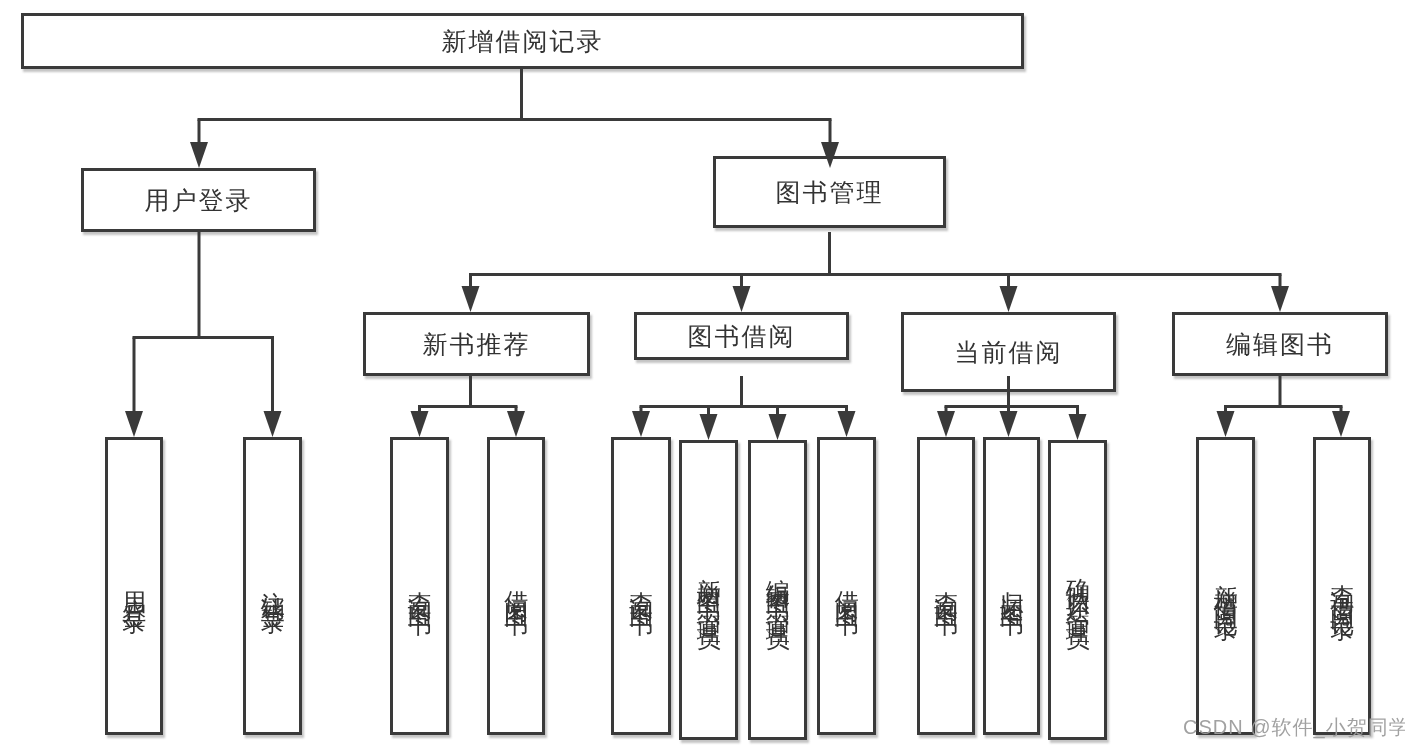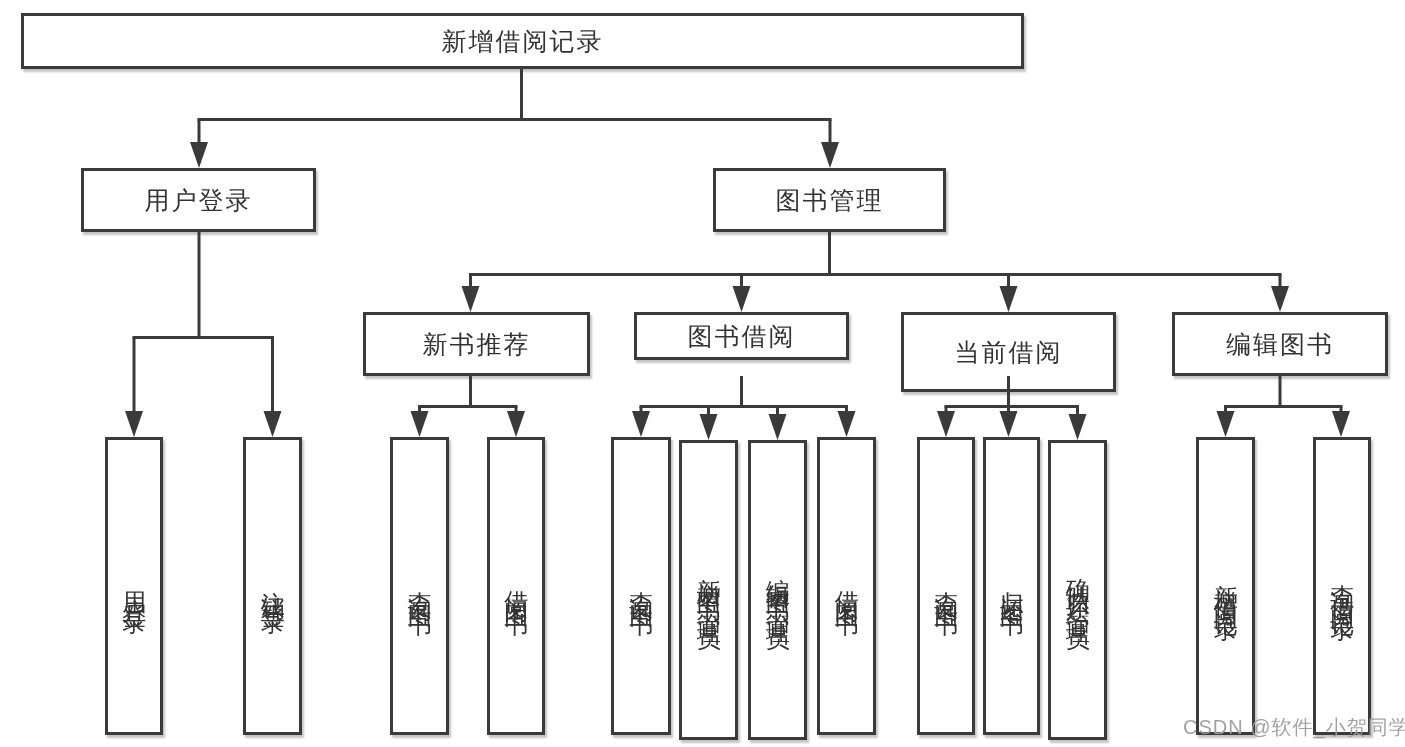--- a/index.html
+++ b/index.html
@@ -100,21 +100,21 @@
       <line x1="1225.5" y1="406.5" x2="1225.5" y2="414"></line>
       <path d="M1216.5,411 L1234.5,411 L1225.5,437 Z"></path>
       <line x1="1341" y1="406.5" x2="1341" y2="414"></line>
       <path d="M1332,411 L1350,411 L1341,437 Z"></path>
     </g>
   </svg>
 
   <div class="node h" style="left:21px;top:13px;width:1003px;height:56px">新增借阅记录</div>
 
   <div class="node h" style="left:81px;top:168px;width:235px;height:64px">用户登录</div>
-  <div class="node h" style="left:713px;top:168px;width:233px;height:64px">图书管理</div>
+  <div class="node h" style="left:713px;top:156px;width:233px;height:72px">图书管理</div>
 
   <div class="node h" style="left:363px;top:312px;width:227px;height:64px">新书推荐</div>
   <div class="node h" style="left:634px;top:312px;width:215px;height:48px">图书借阅</div>
   <div class="node h" style="left:901px;top:312px;width:215px;height:80px">当前借阅</div>
   <div class="node h" style="left:1172px;top:312px;width:216px;height:64px">编辑图书</div>
 
   <div class="node v" style="left:105px;top:437px;width:58px;height:298px">用户登录</div>
   <div class="node v" style="left:243px;top:437px;width:59px;height:298px">注销登录</div>
 
   <div class="node v" style="left:390px;top:437px;width:59px;height:298px">查询图书</div>

